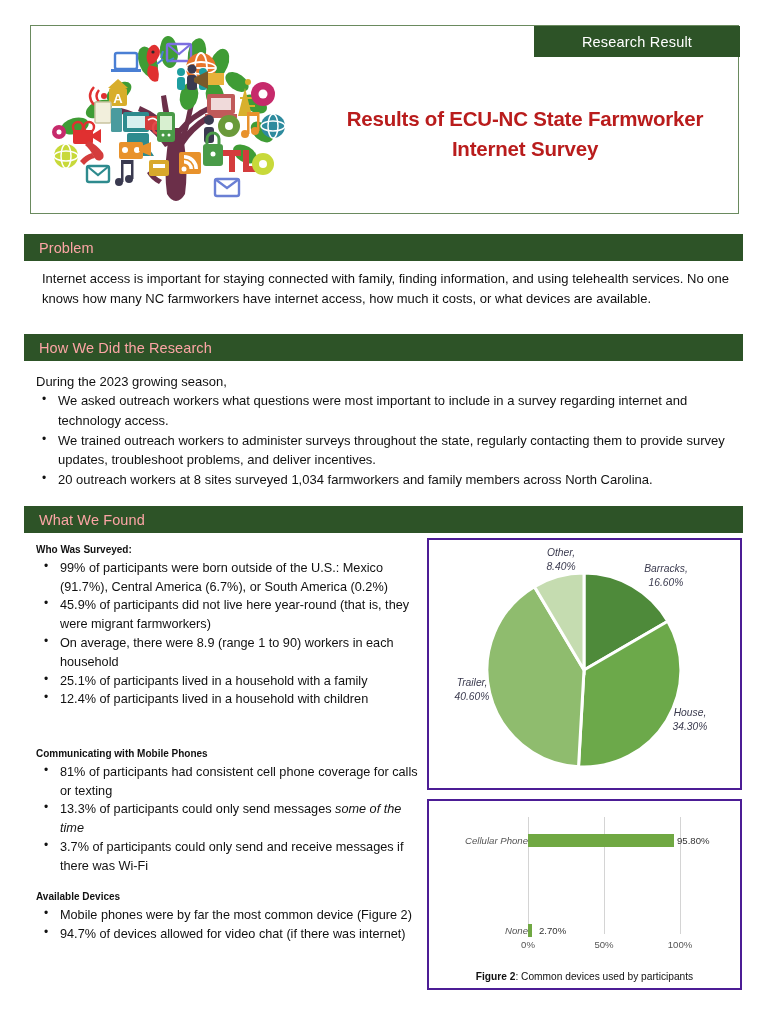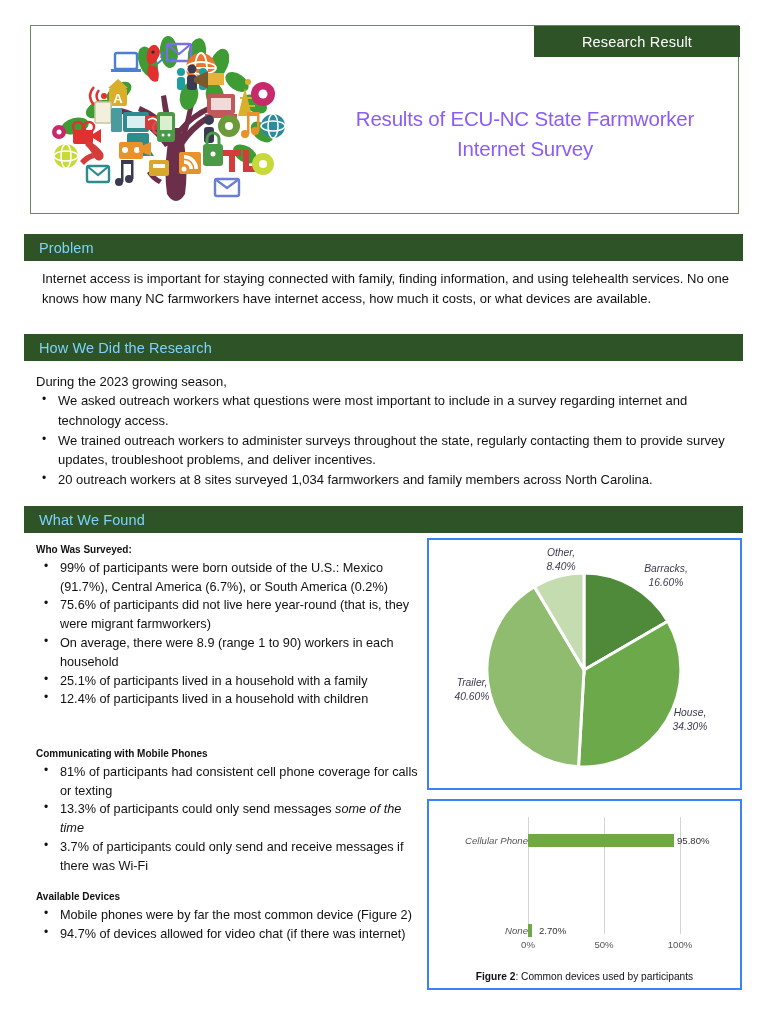--- a/index.html
+++ b/index.html
@@ -43,43 +43,43 @@
     align-items: center;
     justify-content: center;
   }
   .poster-title {
     position: absolute;
     left: 288px;
     top: 78px;
     width: 412px;
     text-align: center;
     font-size: 20.5px;
-    font-weight: normal;
+    font-weight: bold;
     line-height: 1.48;
-    color: #8b5cf6;
+    color: #b91c1c;
     letter-spacing: -0.2px;
   }
 
   
   .tree-logo {
     position: absolute;
     left: 18px;
     top: 8px;
     width: 255px;
     height: 178px;
   }
 
   
   .band {
     position: absolute;
     left: 24px;
     width: 719px;
     height: 27px;
     background: #2d5327;
-    color: #7dd3fc;
+    color: #fca5a5;
     font-size: 14.5px;
     display: flex;
     align-items: center;
     padding-left: 15px;
     letter-spacing: 0.1px;
   }
   #band-problem  { top: 234px; }
   #band-method   { top: 334px; }
   #band-found    { top: 506px; }
 
@@ -140,21 +140,21 @@
   #who-surveyed { top: 543px; }
   #mobile-phones { top: 747px; }
   #avail-devices { top: 890px; }
   .find-col .bullets li { padding-left: 24px; }
   .find-col .bullets li::before { left: 8px; }
   .ital { font-style: italic; }
 
   
   .fig-box {
     position: absolute;
-    border: 2px solid #3b82f6;
+    border: 2px solid #4c1d95;
     background: #ffffff;
   }
   #fig1-box { left: 427px; top: 538px; width: 315px; height: 252px; }
   #fig2-box { left: 427px; top: 799px; width: 315px; height: 191px; }
 
   .fig-caption {
     position: absolute;
     left: 0;
     right: 0;
     text-align: center;
@@ -415,21 +415,21 @@
       <li>20 outreach workers at 8 sites surveyed 1,034 farmworkers and family members across North Carolina.</li>
     </ul>
   </div>
 
   <div class="band" id="band-found">What We Found</div>
 
   <div class="find-col" id="who-surveyed">
     <div class="sub-head">Who Was Surveyed:</div>
     <ul class="bullets">
       <li>99% of participants were born outside of the U.S.: Mexico (91.7%), Central America (6.7%), or South America (0.2%)</li>
-      <li>75.6% of participants did not live here year-round (that is, they were migrant farmworkers)</li>
+      <li>45.9% of participants did not live here year-round (that is, they were migrant farmworkers)</li>
       <li>On average, there were 8.9 (range 1 to 90) workers in each household</li>
       <li>25.1% of participants lived in a household with a family</li>
       <li>12.4% of participants lived in a household with children</li>
     </ul>
   </div>
 
   <div class="find-col" id="mobile-phones">
     <div class="sub-head">Communicating with Mobile Phones</div>
     <ul class="bullets">
       <li>81% of participants had consistent cell phone coverage for calls or texting</li>

